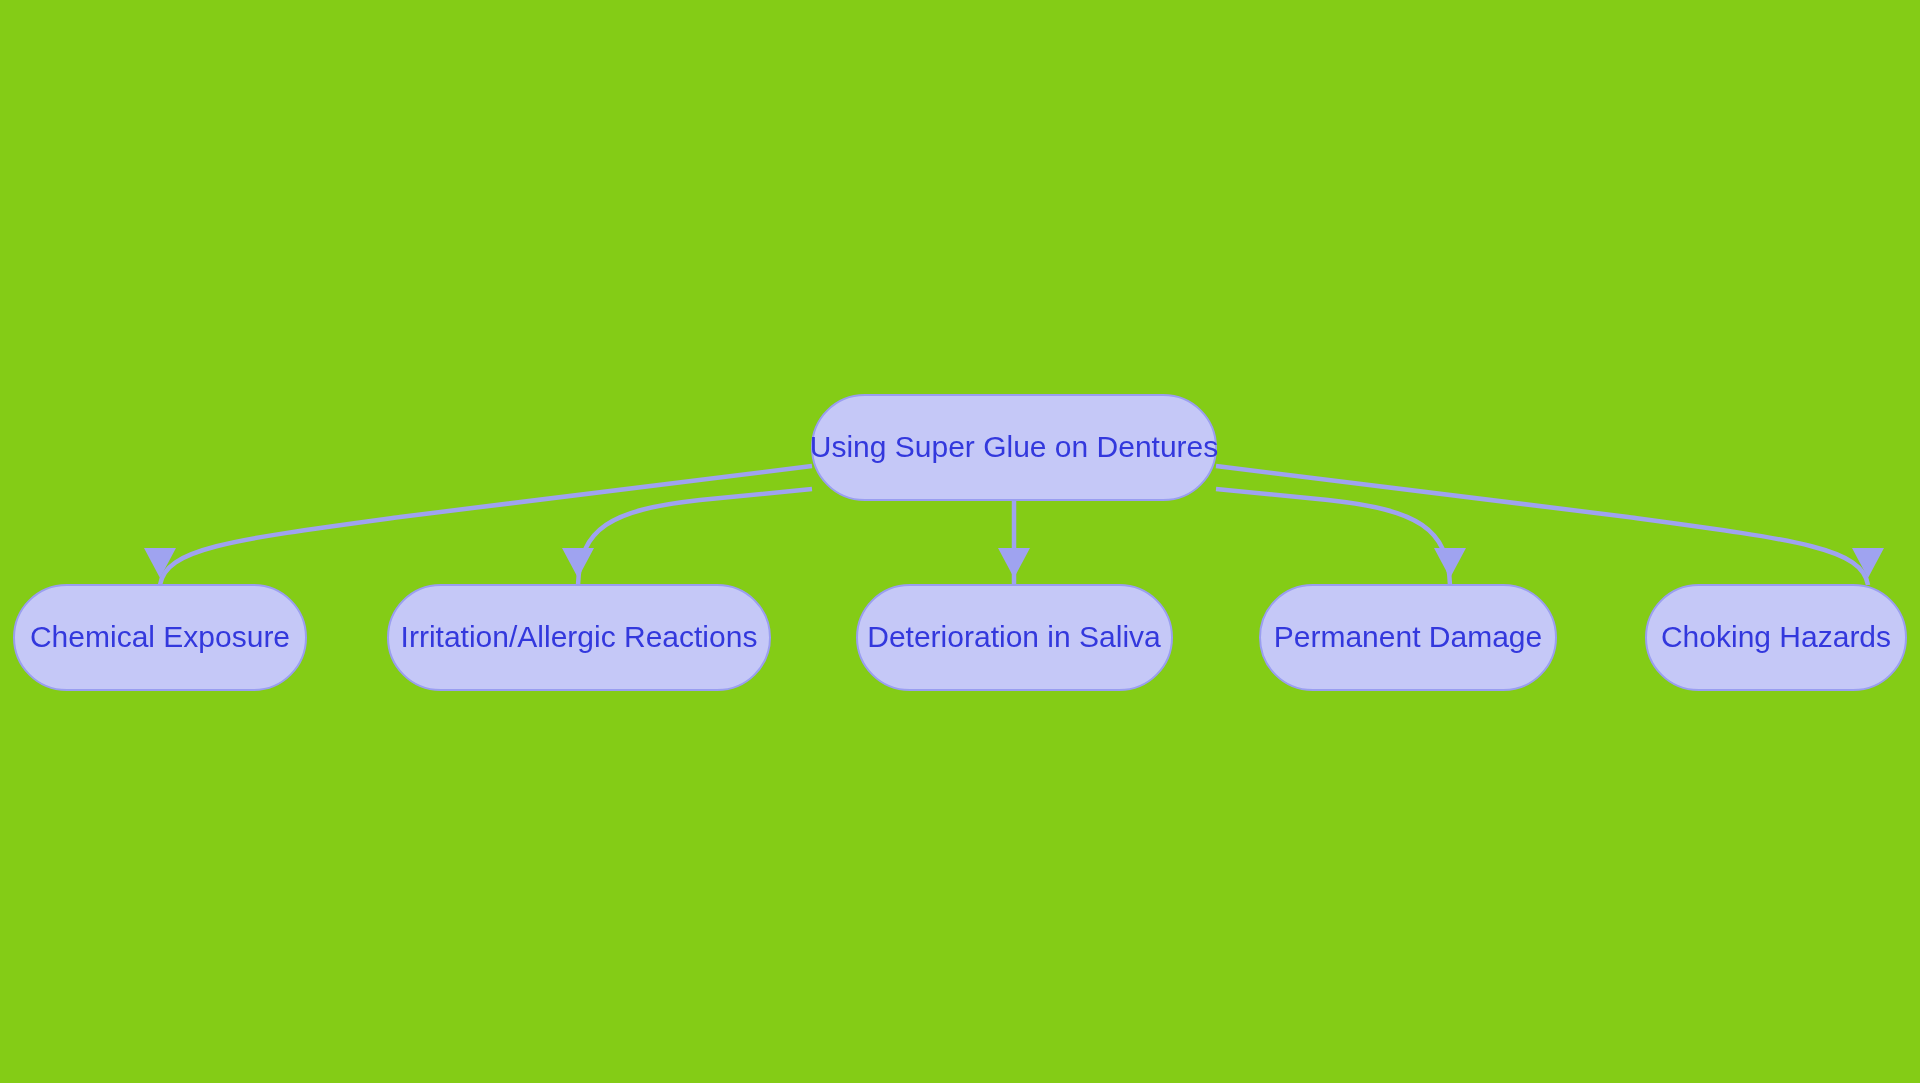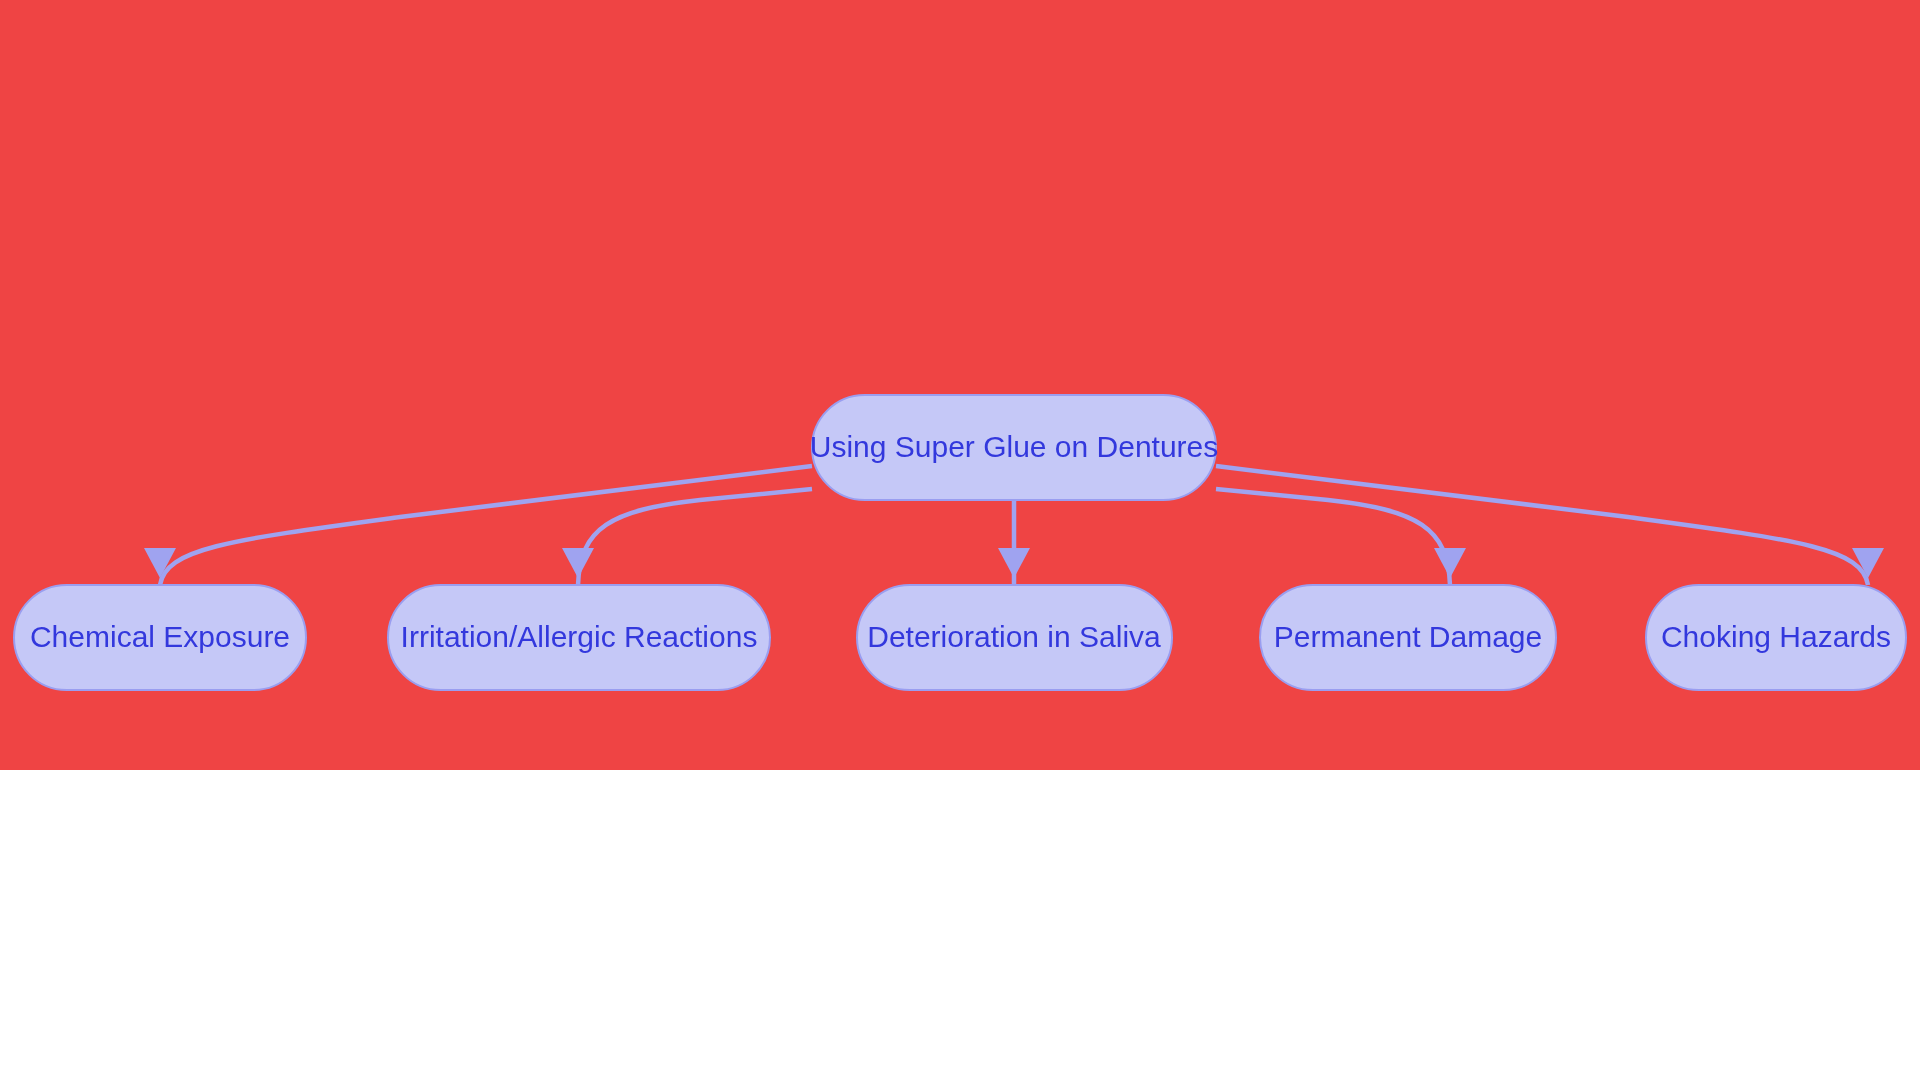--- a/index.html
+++ b/index.html
@@ -9,22 +9,22 @@
   }
   body {
     width: 1920px;
     height: 1083px;
     overflow: hidden;
     font-family: "Liberation Sans", sans-serif;
   }
   #diagram-root {
     position: relative;
     width: 1920px;
-    height: 770px;
-    background: #ef4444;
+    height: 1083px;
+    background: #84cc16;
   }
   svg#flowchart {
     display: block;
     width: 1920px;
     height: 1083px;
   }
   .node-shape {
     fill: #c5c8f7;
     stroke: #9a9ef0;
     stroke-width: 2;

